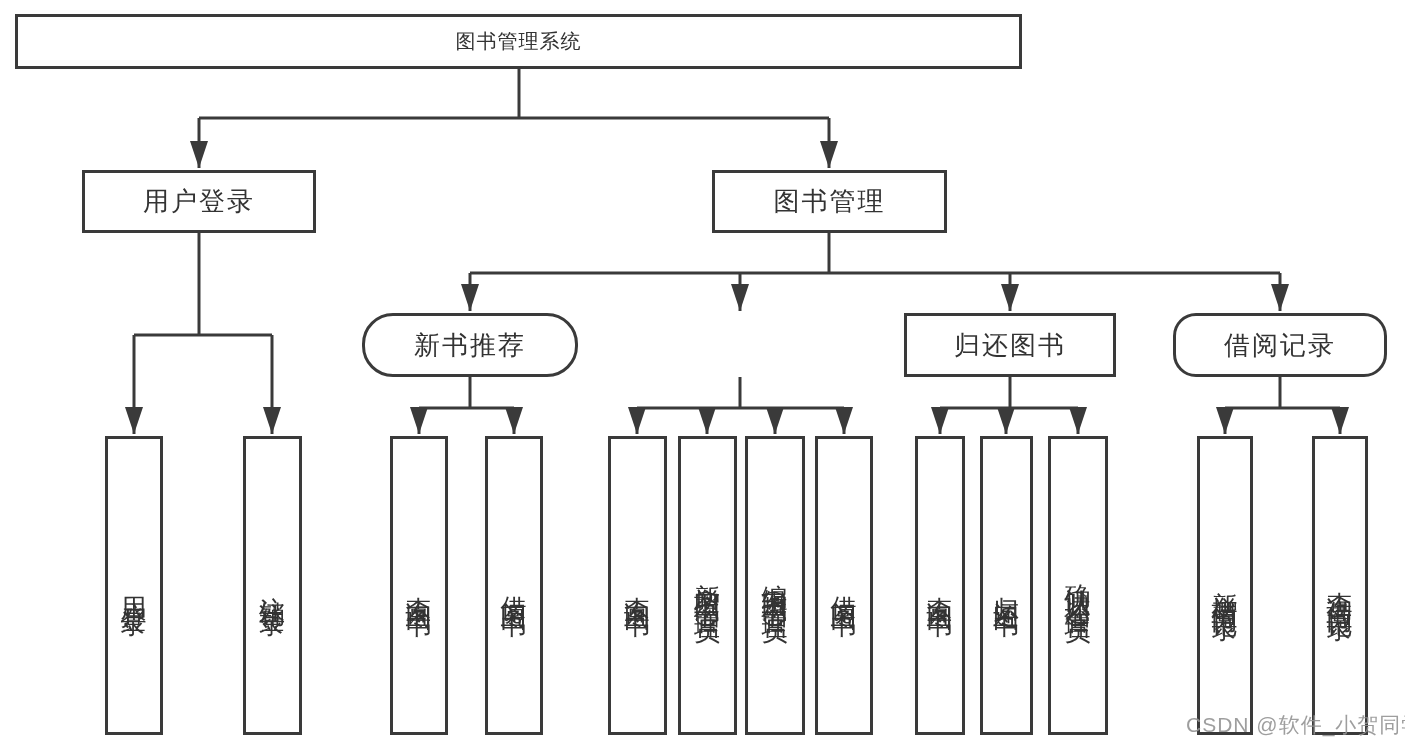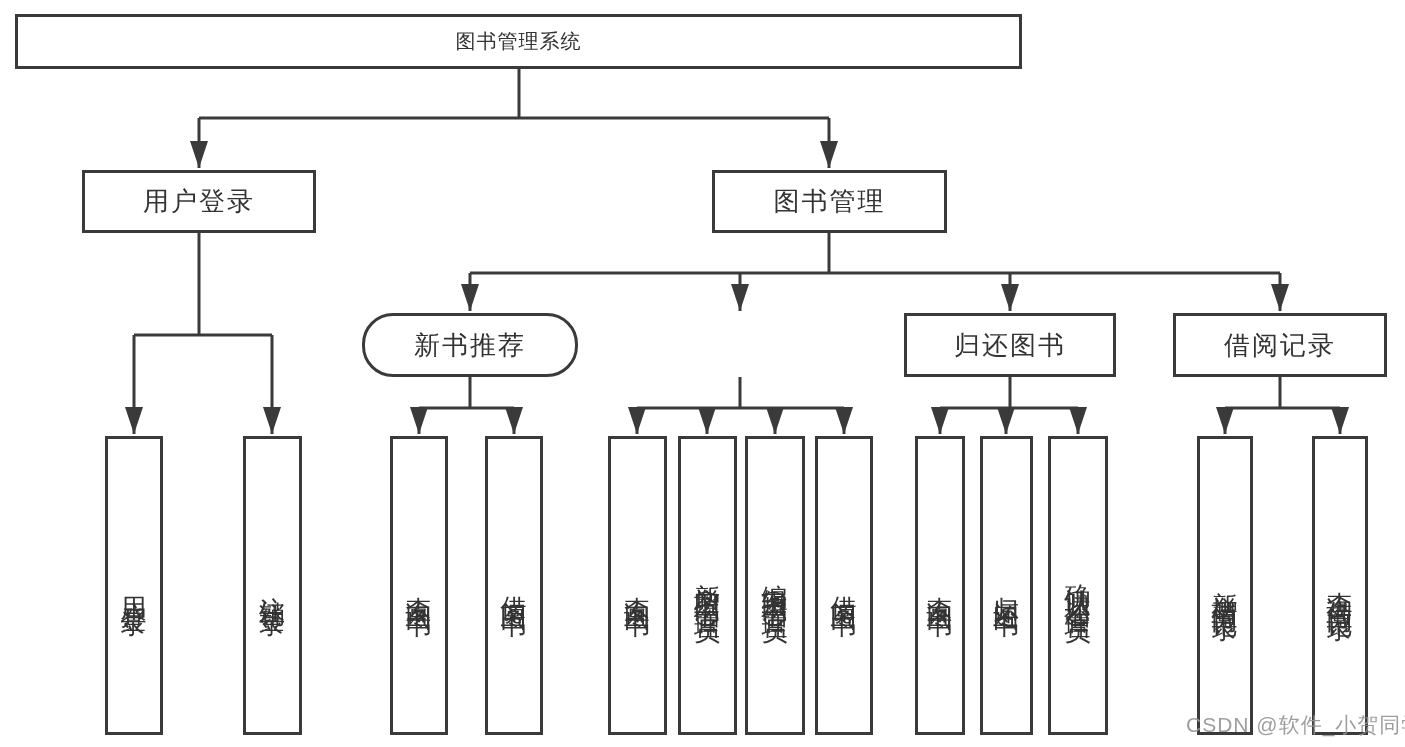--- a/index.html
+++ b/index.html
@@ -105,21 +105,21 @@
   <div class="node h" style="left:712px; top:170px; width:235px; height:63px;">
     <span>图书管理</span>
   </div>
 
   <div class="node h" style="left:362px; top:313px; width:216px; height:64px;border-radius:31px;">
     <span>新书推荐</span>
   </div>
   <div class="node h" style="left:904px; top:313px; width:212px; height:64px;">
     <span>归还图书</span>
   </div>
-  <div class="node h" style="left:1173px; top:313px; width:214px; height:64px;">
+  <div class="node h" style="left:1173px; top:313px; width:214px; height:64px;border-radius:23px;">
     <span>借阅记录</span>
   </div>
 
   <div class="node v" style="left:105px; top:436px; width:58px; height:299px;">
     <span>用户登录</span>
   </div>
   <div class="node v" style="left:243px; top:436px; width:59px; height:299px;">
     <span>注销登录</span>
   </div>
 

